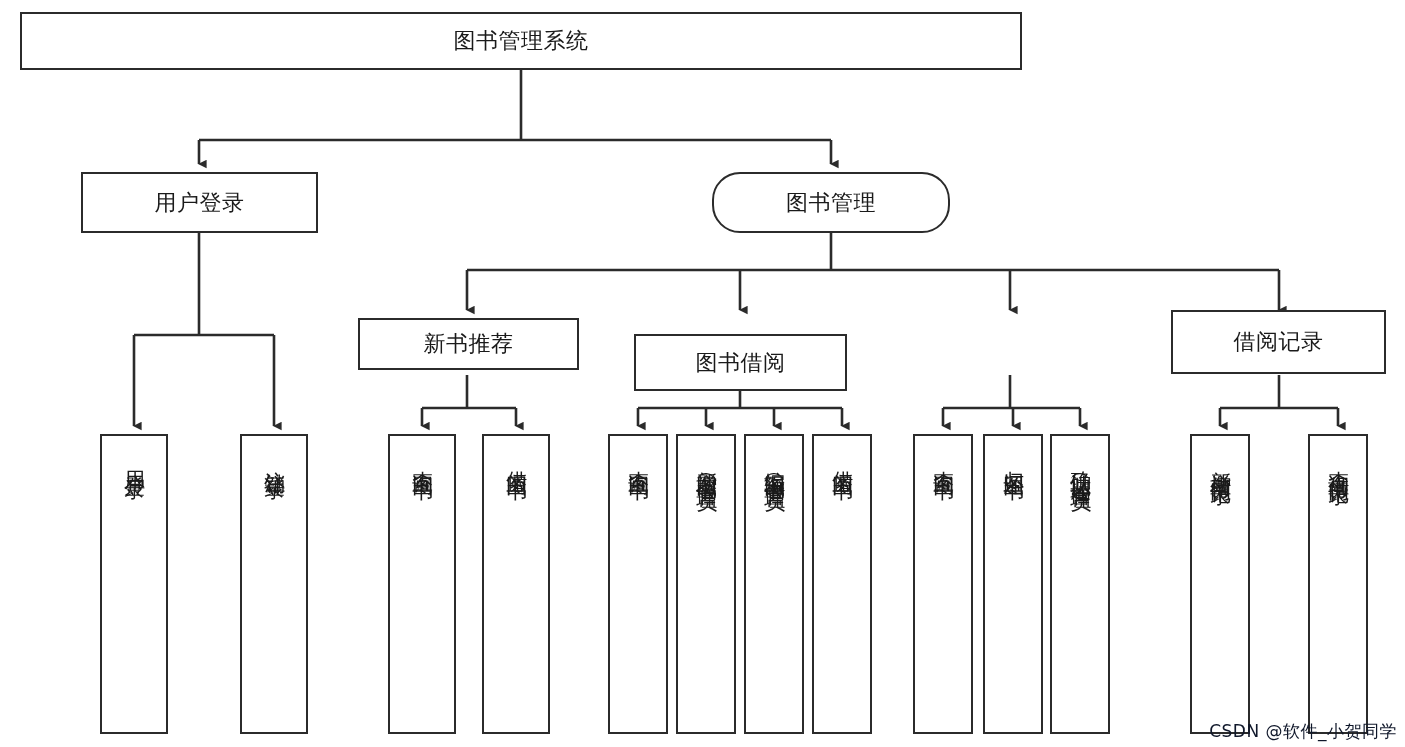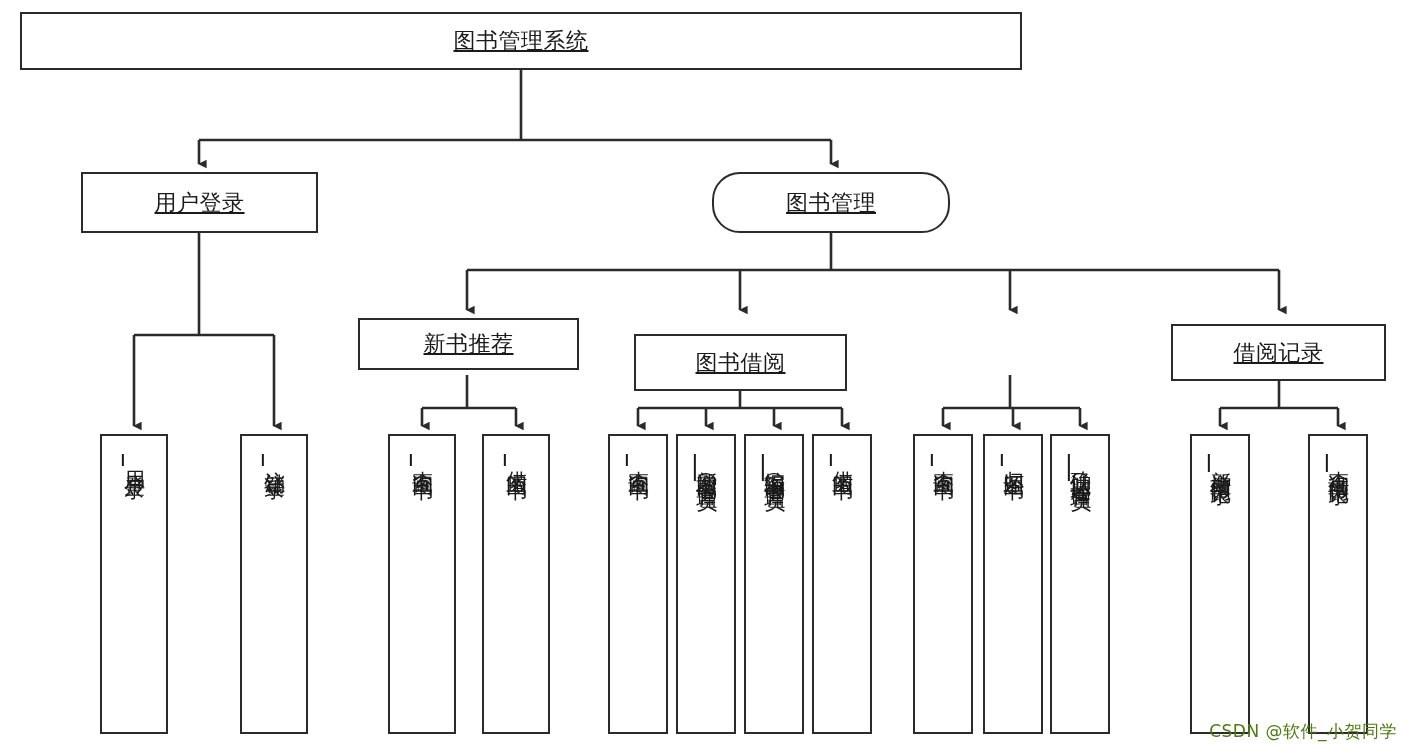--- a/index.html
+++ b/index.html
@@ -35,21 +35,20 @@
     justify-content: center;
     z-index: 2;
   }
   .node-label {
     color: #1a1a1a;
     font-size: 21px;
     line-height: 1.18;
     letter-spacing: 0.5px;
     white-space: nowrap;
     text-align: center;
-    text-decoration: underline;
   }
   .node.root .node-label,
   .node.level1 .node-label,
   .node.level2 .node-label {
     font-size: 22px;
   }
   .node.leaf {
     align-items: flex-start;
     justify-content: center;
     padding-top: 18px;
@@ -60,21 +59,21 @@
     font-size: 21px;
     line-height: 1.32;
     letter-spacing: 3px;
     white-space: nowrap;
   }
   #watermark {
     position: absolute;
     right: 8px;
     bottom: 4px;
     font-size: 17px;
-    color: #4d7c0f;
+    color: #0f172a;
     letter-spacing: 0.5px;
     z-index: 5;
     white-space: nowrap;
     pointer-events: none;
   }
 </style>
 </head>
 <body>
 
 <div id="diagram-root">
@@ -141,21 +140,21 @@
   <div class="node level1" style="left:712px; top:172px; width:238px; height:61px;border-radius:28px;">
     <span class="node-label">图书管理</span>
   </div>
 
   <div class="node level2" style="left:358px; top:318px; width:221px; height:52px;">
     <span class="node-label">新书推荐</span>
   </div>
   <div class="node level2" style="left:634px; top:334px; width:213px; height:57px;">
     <span class="node-label">图书借阅</span>
   </div>
-  <div class="node level2" style="left:1171px; top:324px; width:215px; height:57px;">
+  <div class="node level2" style="left:1171px; top:310px; width:215px; height:64px;">
     <span class="node-label">借阅记录</span>
   </div>
 
   <div class="node leaf" style="left:100px; top:434px; width:68px; height:300px;">
     <span class="node-label">用户登录</span>
   </div>
   <div class="node leaf" style="left:240px; top:434px; width:68px; height:300px;">
     <span class="node-label">注销登录</span>
   </div>
 

